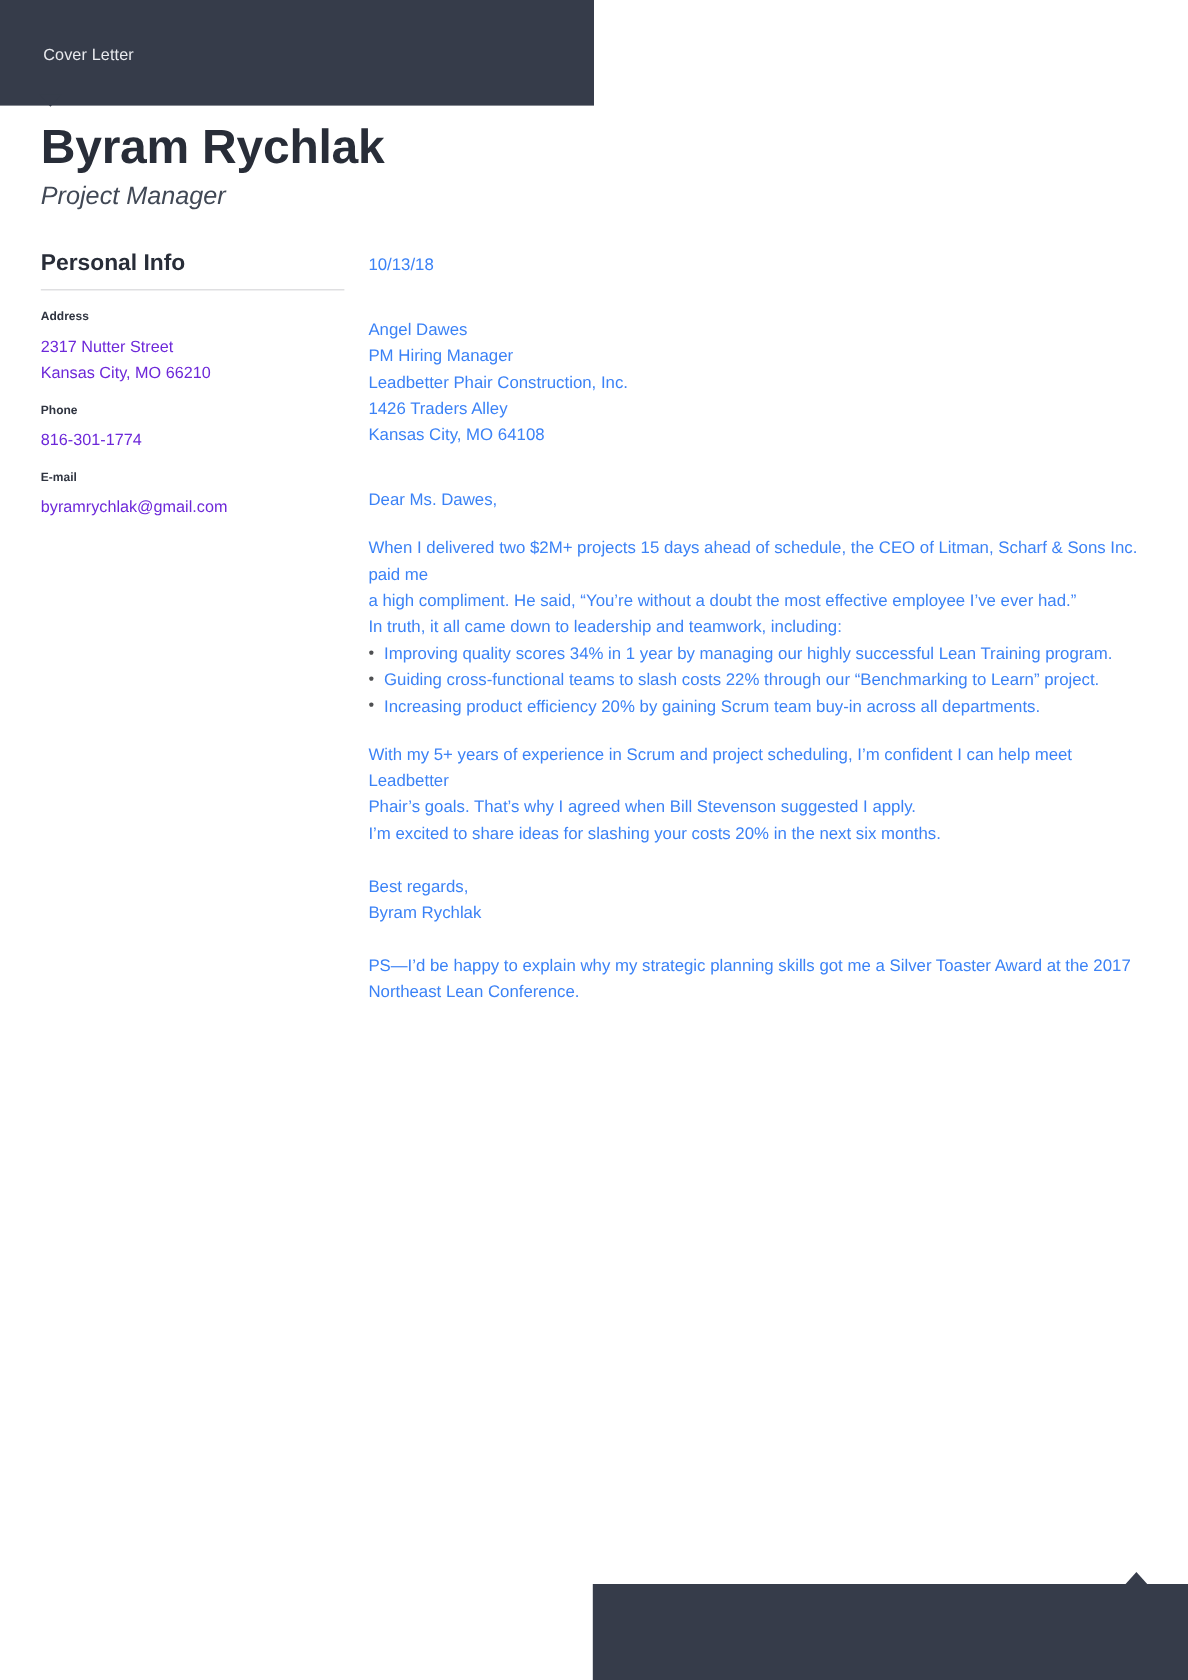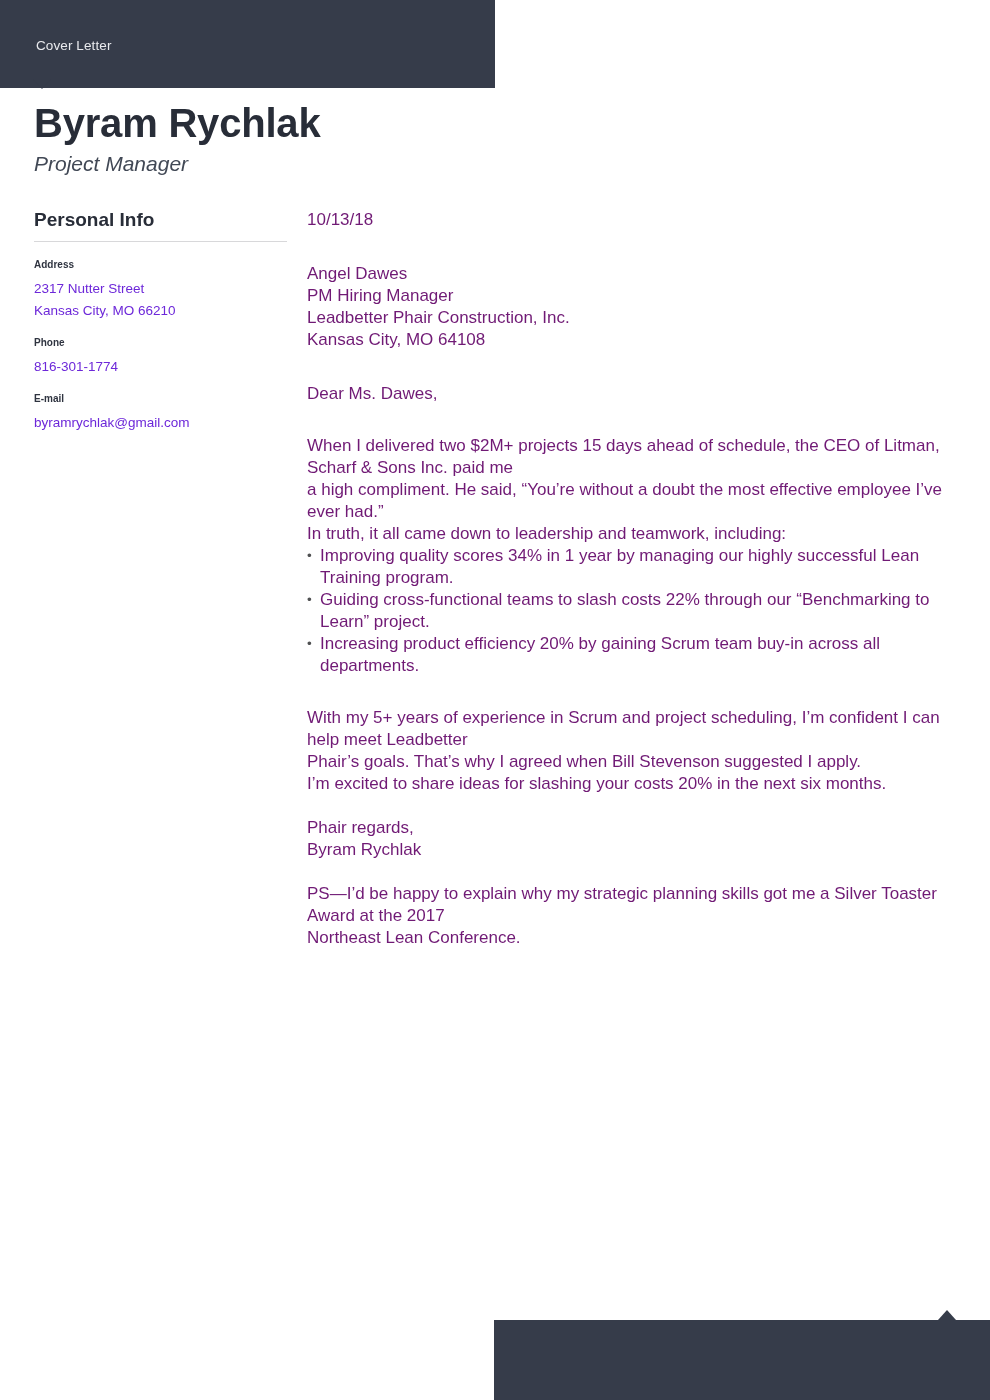--- a/index.html
+++ b/index.html
@@ -106,38 +106,38 @@
     color: #6d28d9;
     line-height: 22px;
   }
 
   
   .letter {
     position: absolute;
     left: 307px;
     top: 209px;
     width: 648px;
-    font-size: 17px;
-    color: #701a75;
+    font-size: 14px;
+    color: #3b82f6;
     line-height: 22px;
   }
   .letter-date {
     line-height: 22px;
   }
   .recipient {
     margin-top: 32px;
   }
   .recipient div {
     line-height: 22px;
   }
   .salutation {
     margin-top: 32px;
   }
   .para {
-    margin-top: 30px;
+    margin-top: 18px;
   }
   .para p {
     margin: 0;
     line-height: 22px;
   }
   .bullets {
     list-style: none;
     margin: 0;
     padding: 0;
   }
@@ -223,20 +223,21 @@
 </div>
 
 <div class="letter">
 
   <div class="letter-date">10/13/18</div>
 
   <div class="recipient">
     <div>Angel Dawes</div>
     <div>PM Hiring Manager</div>
     <div>Leadbetter Phair Construction, Inc.</div>
+    <div>1426 Traders Alley</div>
     <div>Kansas City, MO 64108</div>
   </div>
 
   <div class="salutation">Dear Ms. Dawes,</div>
 
   <div class="para">
     <p>When I delivered two $2M+ projects 15 days ahead of schedule, the CEO of Litman, Scharf &amp; Sons Inc. paid me</p>
     <p>a high compliment. He said, “You’re without a doubt the most effective employee I’ve ever had.”</p>
     <p>In truth, it all came down to leadership and teamwork, including:</p>
   </div>
@@ -247,21 +248,21 @@
     <li>Increasing product efficiency 20% by gaining Scrum team buy-in across all departments.</li>
   </ul>
 
   <div class="para">
     <p>With my 5+ years of experience in Scrum and project scheduling, I’m confident I can help meet Leadbetter</p>
     <p>Phair’s goals. That’s why I agreed when Bill Stevenson suggested I apply.</p>
     <p>I’m excited to share ideas for slashing your costs 20% in the next six months.</p>
   </div>
 
   <div class="signoff">
-    <div>Phair regards,</div>
+    <div>Best regards,</div>
     <div>Byram Rychlak</div>
   </div>
 
   <div class="postscript">
     <p>PS—I’d be happy to explain why my strategic planning skills got me a Silver Toaster Award at the 2017</p>
     <p>Northeast Lean Conference.</p>
   </div>
 
 </div>
 

